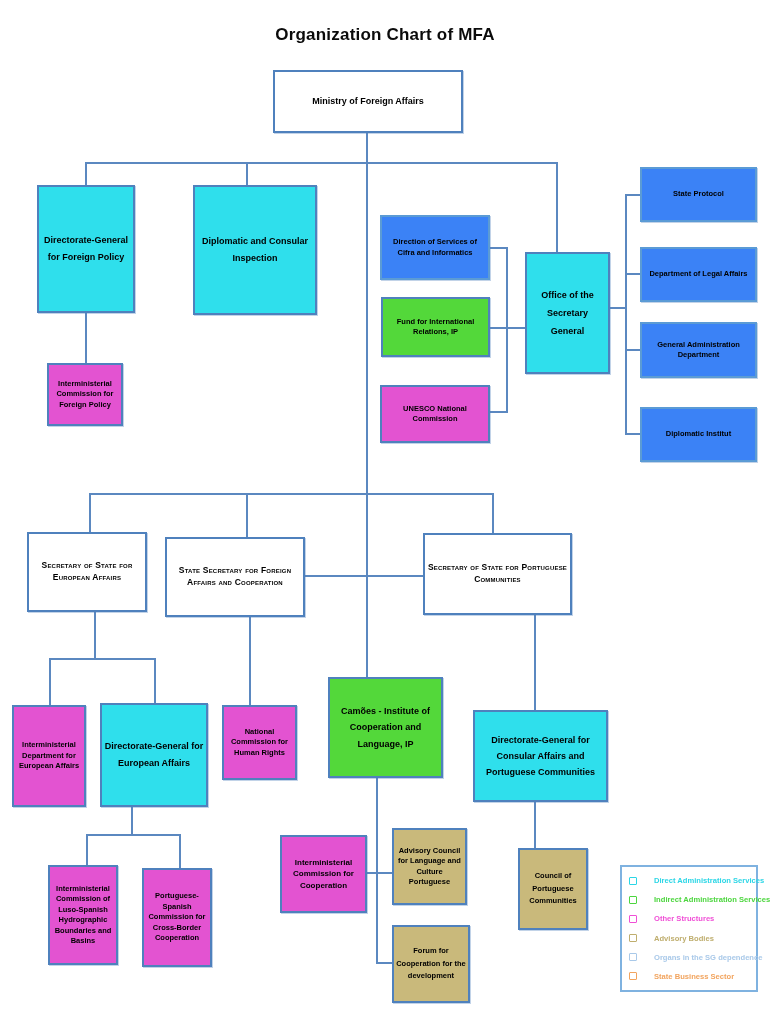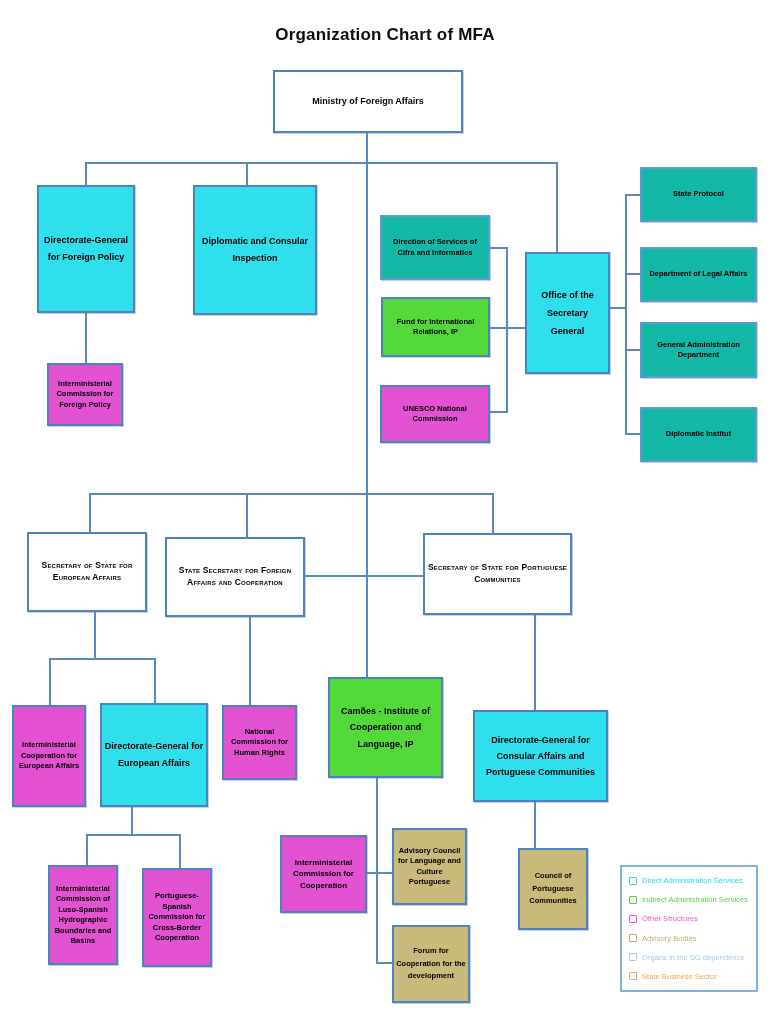--- a/index.html
+++ b/index.html
@@ -23,39 +23,39 @@
   .logo-dept{font-size:5.5px;font-weight:bold;letter-spacing:.5px;color:#222;}
 
   
   .node{position:absolute;display:flex;align-items:center;justify-content:center;
         text-align:center;font-weight:bold;color:#000;border:2px solid #4f81bd;
         box-sizing:border-box;z-index:2;padding:2px 2px;line-height:1.4;
         box-shadow:1px 1px 0 rgba(79,129,189,.35);}
   .cyan{background:#2fdfec;}
   .green{background:#53d83a;}
   .magenta{background:#e353d1;}
-  .lblue{background:#14b8a6;border-color:#5b9bd5;}
+  .lblue{background:#3b82f6;border-color:#5b9bd5;}
   .tan{background:#c9b97b;}
   .white{background:#ffffff;}
   .fs-l{font-size:9px;}
   .fs-m{font-size:8px;}
   .fs-s{font-size:7.5px;}
   .caps{font-variant:small-caps;font-size:8.5px;letter-spacing:.2px;text-align:center;}
   .b-thick{border-width:2.5px;}
 
   
   .ln{position:absolute;background:#5b88c0;z-index:1;}
 
   
   .legend{position:absolute;left:620px;top:865px;width:138px;height:127px;
           border:2px solid #7fb2e0;background:#fff;box-sizing:border-box;
           padding:9px 7px;display:flex;flex-direction:column;justify-content:space-between;z-index:2;}
   .legend-item{display:flex;align-items:center;gap:5px;}
   .legend-bullet{width:6px;height:6px;border:1.6px solid #000;flex:none;border-radius:1px;}
-  .legend-label{font-size:7.6px;font-weight:normal;white-space:nowrap;}
+  .legend-label{font-size:7.6px;font-weight:bold;white-space:nowrap;margin-left:12px;}
 </style>
 </head>
 <body>
 
 <div class="canvas">
 
   <div class="title">Organization Chart of MFA</div>
 
 
   <i class="ln" style="left:366px;top:133px;width:2px;height:544px"></i>
@@ -108,21 +108,21 @@
 
   <div class="node lblue fs-s" style="left:640px;top:167px;width:117px;height:55px">State Protocol</div>
   <div class="node lblue fs-s" style="left:640px;top:247px;width:117px;height:55px">Department of Legal Affairs</div>
   <div class="node lblue fs-s" style="left:640px;top:322px;width:117px;height:56px">General Administration Department</div>
   <div class="node lblue fs-s" style="left:640px;top:407px;width:117px;height:55px">Diplomatic Institut</div>
 
   <div class="node white caps" style="left:27px;top:532px;width:120px;height:80px">Secretary of State for European Affairs</div>
   <div class="node white caps" style="left:165px;top:537px;width:140px;height:80px">State Secretary for Foreign Affairs and Cooperation</div>
   <div class="node white caps" style="left:423px;top:533px;width:149px;height:82px">Secretary of State for Portuguese Communities</div>
 
-  <div class="node magenta fs-s" style="left:12px;top:705px;width:74px;height:102px">Interministerial Cooperation for European Affairs</div>
+  <div class="node magenta fs-s" style="left:12px;top:705px;width:74px;height:102px">Interministerial Department for European Affairs</div>
   <div class="node cyan fs-l" style="left:100px;top:703px;width:108px;height:104px;line-height:1.9">Directorate-General for European Affairs</div>
   <div class="node magenta fs-s" style="left:222px;top:705px;width:75px;height:75px">National Commission for Human Rights</div>
   <div class="node green fs-l" style="left:328px;top:677px;width:115px;height:101px;line-height:1.8">Camões - Institute of Cooperation and Language, IP</div>
   <div class="node cyan fs-l" style="left:473px;top:710px;width:135px;height:92px;line-height:1.8">Directorate-General for Consular Affairs and Portuguese Communities</div>
 
   <div class="node magenta fs-s" style="left:48px;top:865px;width:70px;height:100px">Interministerial Commission of Luso-Spanish Hydrographic Boundaries and Basins</div>
   <div class="node magenta fs-s" style="left:142px;top:868px;width:70px;height:99px">Portuguese-Spanish Commission for Cross-Border Cooperation</div>
   <div class="node magenta fs-m" style="left:280px;top:835px;width:87px;height:78px">Interministerial Commission for Cooperation</div>
   <div class="node tan fs-s" style="left:392px;top:828px;width:75px;height:77px">Advisory Council for Language and Culture Portuguese</div>
   <div class="node tan fs-s" style="left:392px;top:925px;width:78px;height:78px;line-height:1.7">Forum for Cooperation for the development</div>

